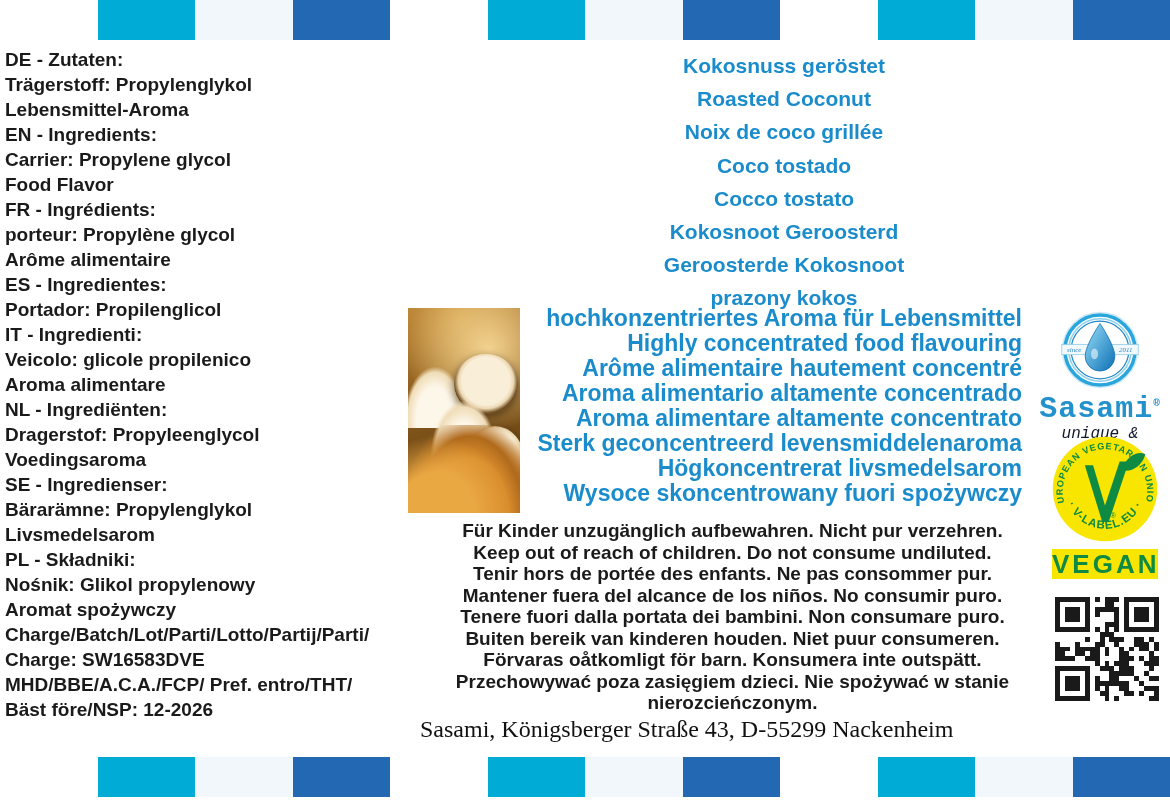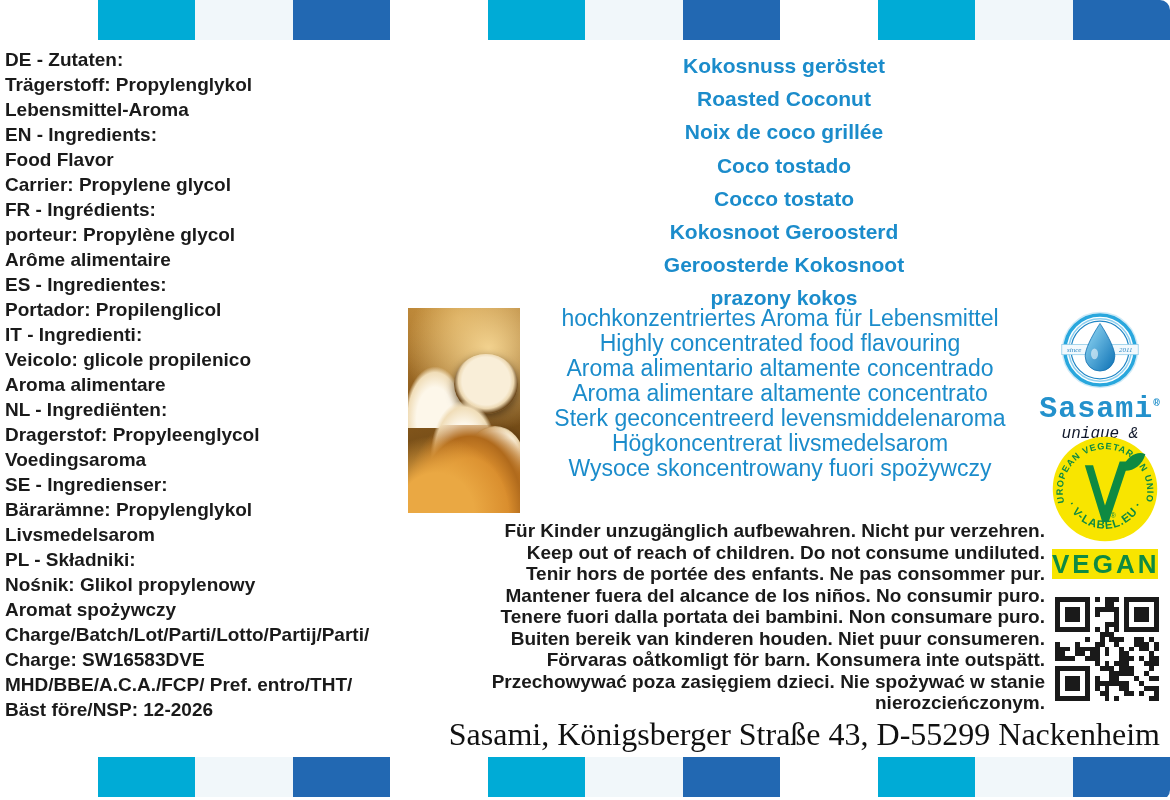--- a/index.html
+++ b/index.html
@@ -1,17 +1,17 @@
 <!DOCTYPE html>
 <html style="--white: #ffffff; --cyan: #00abd6; --pale: #f1f7fa; --dark: #2268b2; --heading-blue: #1b8ccb; --ink: #1a1a1a; --vegan-green: #0e8a42; --label-yellow: #f8e500;"><head>
 <meta charset="utf-8">
 <style>
   html,body{margin:0;padding:0;background:#fff;}
   .label{position:relative;width:1170px;height:800px;background:#fff;overflow:hidden;
-         font-family:"Liberation Sans","DejaVu Sans",sans-serif;border-radius:10px;}
+         font-family:"Liberation Sans","DejaVu Sans",sans-serif;}
 
   
   .band{position:absolute;left:0;width:1170px;height:40px;display:flex;}
   .band.top{top:0;}
   .band.bottom{top:757px;}
   .band-block{flex:1 1 0;}
 
   
   .ingredients{position:absolute;left:5px;top:47px;color:var(--ink);
                font-weight:bold;font-size:19px;line-height:25px;white-space:nowrap;}
@@ -34,30 +34,30 @@
   .pile{position:absolute;background:radial-gradient(ellipse at 50% 85%, #fdf7ea 0 42%, #f0ddb8 62%, rgba(240,221,184,0) 70%);}
   .pile.p1{left:-4px;top:58px;width:62px;height:62px;}
   .pile.p2{left:22px;top:92px;width:68px;height:68px;}
   .flakes{position:absolute;left:0;right:0;bottom:0;height:88px;
           background:
             radial-gradient(ellipse at 25% 100%, #eaa843 0 32%, rgba(214,140,40,0) 62%),
             radial-gradient(ellipse at 55% 105%, #d98d2d 0 45%, #b06a1c 62%, rgba(120,70,15,0) 78%),
             radial-gradient(ellipse at 90% 100%, #c57a22 0 30%, rgba(150,90,25,0) 60%);}
 
   
-  .concentrate{position:absolute;left:515px;top:306px;width:530px;text-align:center;
-               color:var(--heading-blue);font-weight:normal;font-size:23px;line-height:25px;white-space:nowrap;}
-
-  
-  .warnings{position:absolute;left:420px;top:520px;width:625px;text-align:right;
+  .concentrate{position:absolute;left:492px;top:306px;width:530px;text-align:right;
+               color:var(--heading-blue);font-weight:bold;font-size:23px;line-height:25px;white-space:nowrap;}
+
+  
+  .warnings{position:absolute;left:420px;top:520px;width:625px;text-align:center;
             color:var(--ink);font-weight:bold;font-size:19px;line-height:21.5px;white-space:nowrap;}
 
   
-  .address{position:absolute;left:420px;top:716px;width:740px;text-align:right;color:#111;
-           font-family:"Liberation Serif","DejaVu Serif",serif;font-size:32px;white-space:nowrap;}
+  .address{position:absolute;left:420px;top:716px;width:740px;text-align:left;color:#111;
+           font-family:"Liberation Serif","DejaVu Serif",serif;font-size:24px;white-space:nowrap;}
 
   
   .sasami{position:absolute;left:1036px;top:311px;width:128px;text-align:center;}
   .sasami svg{width:78px;height:78px;display:block;margin:0 auto;}
   .brand{font-family:Liberation Mono, monospace;font-weight:bold;font-size:30px;
          line-height:29px;color:#2391cc;letter-spacing:1px;}
   .brand sup{font-size:11px;}
   .tagline{font-family:Liberation Mono, monospace;font-style:italic;
            font-size:16px;color:#0f172a;margin-top:1px;}
 
@@ -89,22 +89,22 @@
       <div class="band-block" style="background: rgb(241, 247, 250);"></div>
       <div class="band-block" style="background: rgb(34, 104, 178);"></div>
     </div>
 
   <div class="ingredients">
 
   <div class="ing-line">DE - Zutaten:</div>
       <div class="ing-line">Trägerstoff: Propylenglykol</div>
       <div class="ing-line">Lebensmittel-Aroma</div>
       <div class="ing-line">EN - Ingredients:</div>
+      <div class="ing-line">Carrier: Propylene glycol</div>
       <div class="ing-line">Food Flavor</div>
-      <div class="ing-line">Carrier: Propylene glycol</div>
       <div class="ing-line">FR - Ingrédients:</div>
       <div class="ing-line">porteur: Propylène glycol</div>
       <div class="ing-line">Arôme alimentaire</div>
       <div class="ing-line">ES - Ingredientes:</div>
       <div class="ing-line">Portador: Propilenglicol</div>
       <div class="ing-line">IT - Ingredienti:</div>
       <div class="ing-line">Veicolo: glicole propilenico</div>
       <div class="ing-line">Aroma alimentare</div>
       <div class="ing-line">NL - Ingrediënten:</div>
       <div class="ing-line">Dragerstof: Propyleenglycol</div>
@@ -138,20 +138,21 @@
     <div class="coco c1"></div>
     <div class="pile p2"></div>
     <div class="coco c2"></div>
     <div class="flakes"></div>
   </div>
 
   <div class="concentrate">
 
   <div class="conc-line">hochkonzentriertes Aroma für Lebensmittel</div>
       <div class="conc-line">Highly concentrated food flavouring</div>
+      <div class="conc-line">Arôme alimentaire hautement concentré</div>
       <div class="conc-line">Aroma alimentario altamente concentrado</div>
       <div class="conc-line">Aroma alimentare altamente concentrato</div>
       <div class="conc-line">Sterk geconcentreerd levensmiddelenaroma</div>
       <div class="conc-line">Högkoncentrerat livsmedelsarom</div>
       <div class="conc-line">Wysoce skoncentrowany fuori spożywczy</div>
     </div>
 
   <div class="warnings">
 
   <div class="warn-line">Für Kinder unzugänglich aufbewahren. Nicht pur verzehren.</div>

